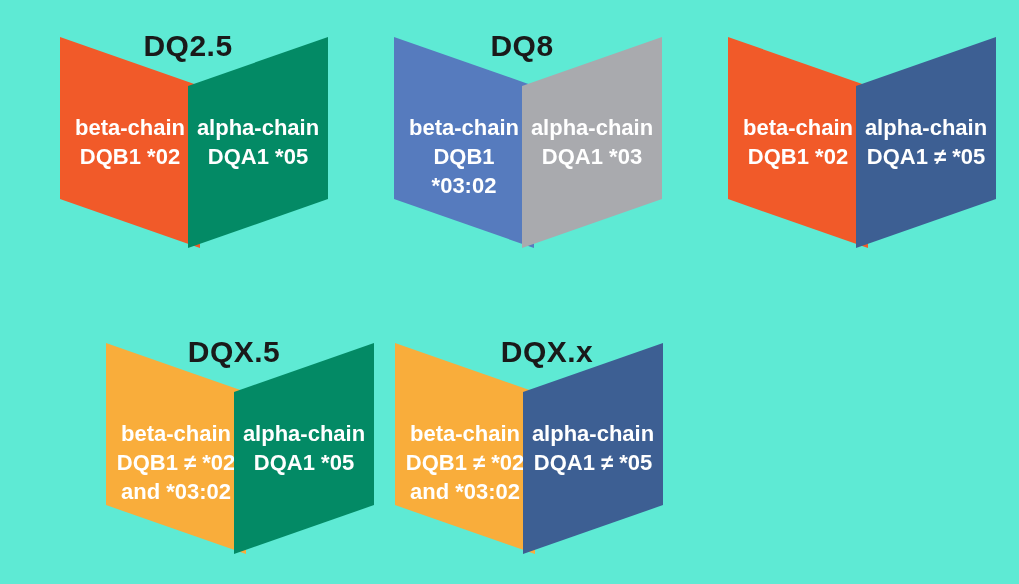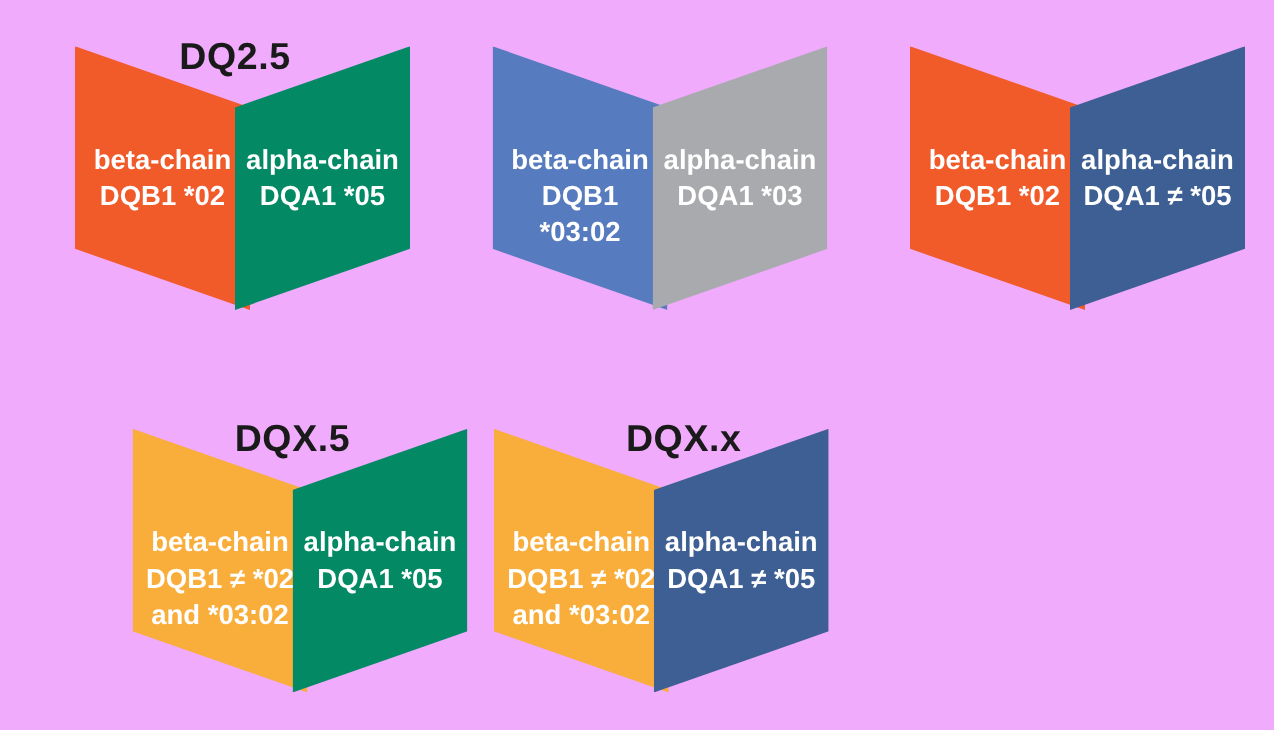--- a/index.html
+++ b/index.html
@@ -4,21 +4,21 @@
 <style>
   html, body {
     margin: 0;
     padding: 0;
     background: #ffffff;
   }
   .canvas {
     position: relative;
     width: 1019px;
     height: 584px;
-    background: #f0abfc;
+    background: #5eead4;
     overflow: hidden;
     font-family: "Liberation Sans", "DejaVu Sans", sans-serif;
   }
   .card {
     position: absolute;
     width: 280px;
     height: 211px;
   }
   .card-1 { left: 48px;  top: 37px; }
   .card-2 { left: 382px; top: 37px; }
@@ -82,20 +82,21 @@
 DQB1 *02</div>
       </div>
       <div class="half right" style="background-color: rgb(3, 138, 101);">
         <div class="panel-text">alpha-chain
 DQA1 *05</div>
       </div>
     </div>
   </div>
 
   <div class="card card-2">
+    <div class="card-title">DQ8</div>
     <div class="chevron">
       <div class="half left" style="background-color: rgb(86, 123, 190);">
         <div class="panel-text">beta-chain
 DQB1
 *03:02</div>
       </div>
       <div class="half right" style="background-color: rgb(169, 170, 174);">
         <div class="panel-text">alpha-chain
 DQA1 *03</div>
       </div>

